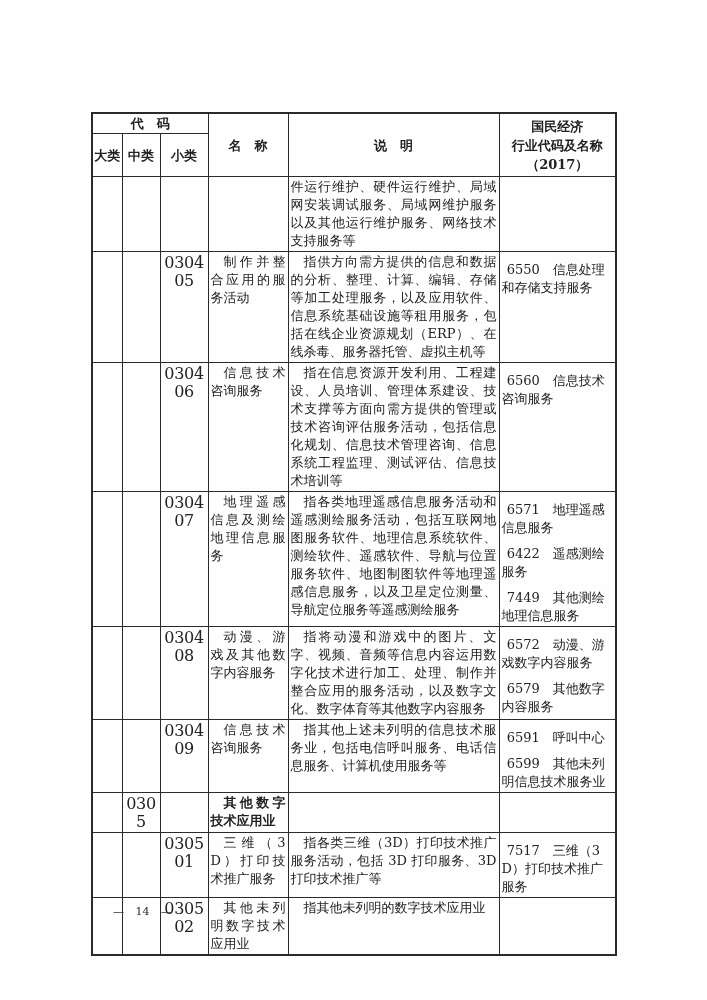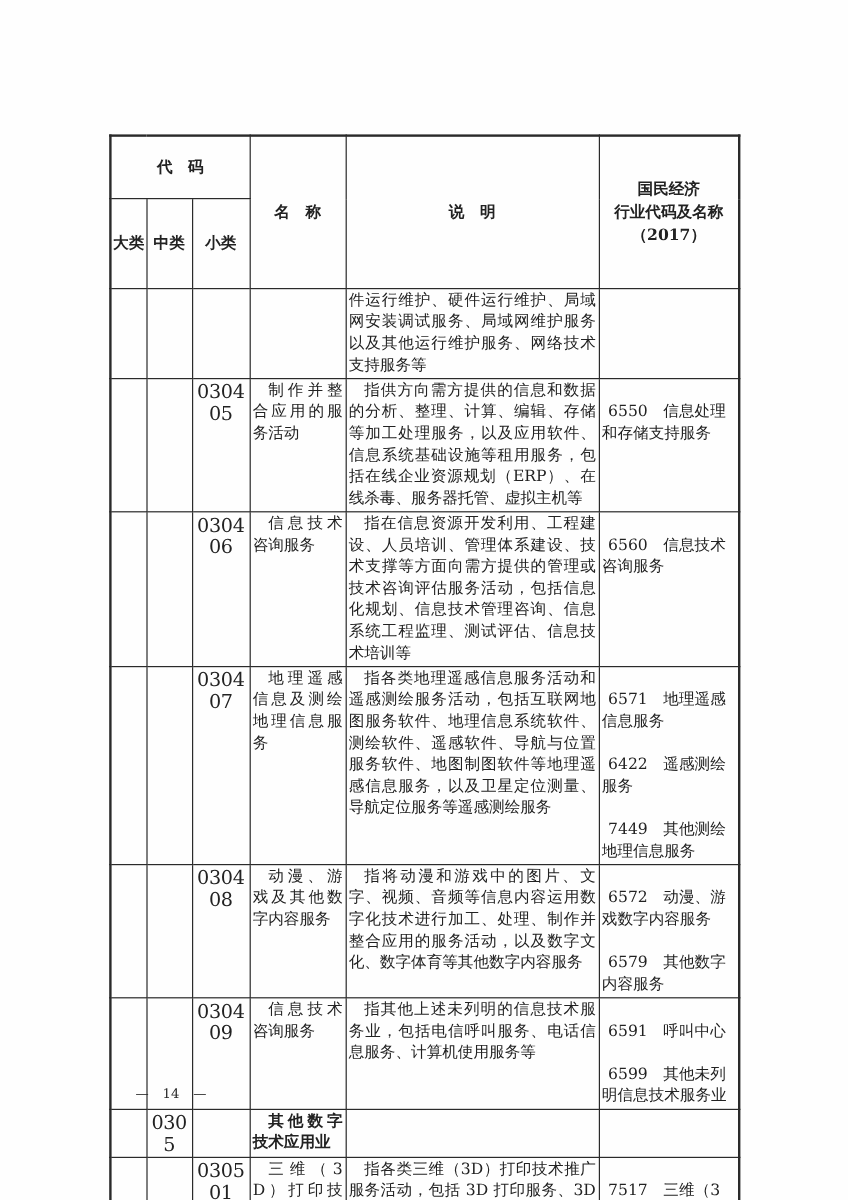--- a/index.html
+++ b/index.html
@@ -26,31 +26,31 @@
     font-size:13px;
     line-height:18px;
     font-weight:normal;
     overflow:hidden;
     word-break:break-all;
   }
   .doc-table th {
     text-align:center;
     font-weight:bold;
     vertical-align:middle;
-    padding:16px 1px;
+    padding:0 1px;
   }
   tr.hdr-top th { height:19px; line-height:19px; }
   tr.hdr-sub th { height:42px; line-height:19px; }
   th.nat-hdr { white-space:pre-line; line-height:19px; }
   td.code-cell { text-align:center; font-size:16px; letter-spacing:-0.3px; padding-top:2px; }
   .name-text { text-indent:1em; text-align:justify; }
   .name-text.bold { font-weight:bold; }
   .desc { text-indent:1em; text-align:justify; }
   .desc.no-indent { text-indent:0; }
-  .nat-entry { text-indent:0.4em; text-align:left; margin-top:18px; }
+  .nat-entry { text-indent:0.4em; text-align:left; margin-top:8px; }
   .page-footer {
     position:absolute;
     left:113px; top:905px;
     font-size:11px;
     word-spacing:8px;
     color:#2a2a2a;
   }
 </style>
 </head>
 <body>

